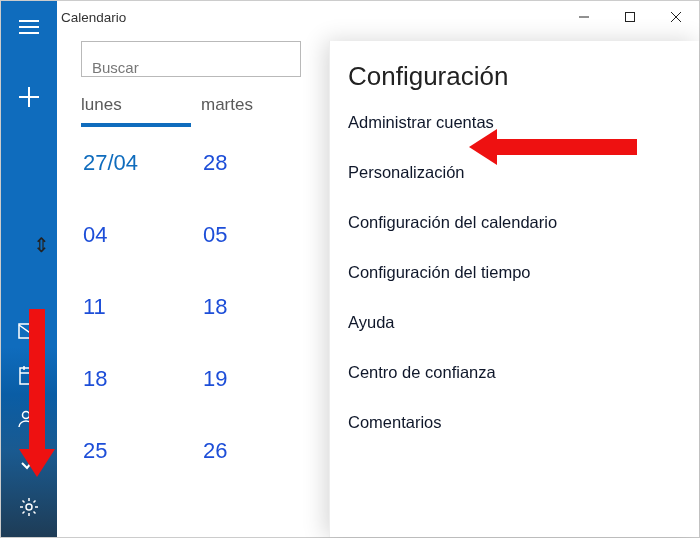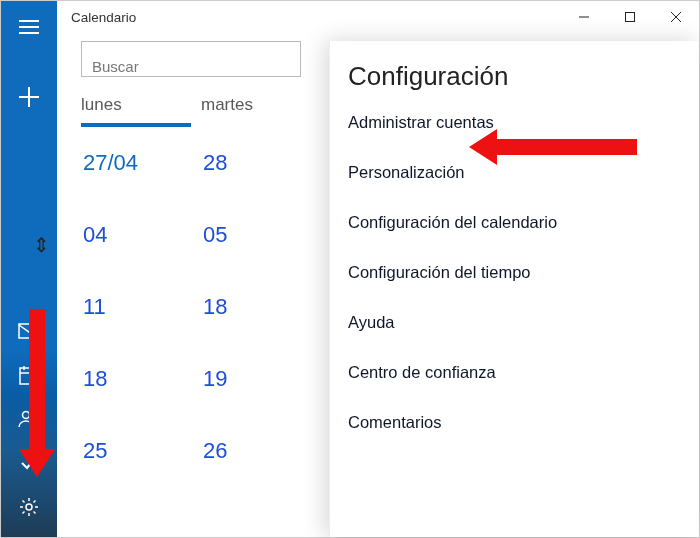--- a/index.html
+++ b/index.html
@@ -5,26 +5,26 @@
   * { box-sizing: border-box; margin: 0; padding: 0; }
   html, body { width: 700px; height: 538px; font-family: "Segoe UI", sans-serif; overflow: hidden; background: #fff; }
   .window { display: flex; width: 700px; height: 538px; border: 1px solid #ccc; position: relative; }
   .sidebar { width: 56px; background: #0f6cbd; display: flex; flex-direction: column; align-items: center; color: #fff; padding-top: 6px; position: relative; }
   .sidebar .sb-btn { width: 56px; height: 44px; display: flex; align-items: center; justify-content: center; cursor: pointer; }
   .sidebar .spacer { flex: 1; }
   .sb-icon svg { fill: #fff; stroke: #fff; }
   .sb-gradient { position: absolute; bottom: 0; width: 56px; height: 190px; background: linear-gradient(180deg, #0f6cbd 0%, #0a5da5 25%, #1a5a90 55%, #1e3c56 100%); z-index: 0; }
   .sidebar > .sb-btn { position: relative; z-index: 2; }
   .main { flex: 1; display: flex; flex-direction: column; position: relative; }
-  .titlebar { height: 32px; display: flex; align-items: center; padding-left: 14px; color: #333; font-size: 13.5px; position: relative; }
+  .titlebar { height: 32px; display: flex; align-items: center; padding-left: 4px; color: #333; font-size: 13.5px; position: relative; }
   .win-controls { position: absolute; right: 0; top: 0; display: flex; }
   .win-btn { width: 46px; height: 32px; display: flex; align-items: center; justify-content: center; cursor: pointer; }
   .win-btn svg { stroke: #222; fill: none; }
   .search-row { padding: 8px 14px 6px 24px; }
-  .search-box { width: 220px; height: 36px; border: 1px solid #b9b9b9; display: flex; align-items: flex-start; padding: 16px 10px; color: #777; font-size: 15px; background: #fff; }
+  .search-box { width: 220px; height: 36px; border: 1px solid #b9b9b9; display: flex; align-items: flex-end; padding: 0 10px; color: #777; font-size: 15px; background: #fff; }
   .cal-area { flex: 1; display: flex; flex-direction: column; padding: 0 14px 0 24px; position: relative; }
   .day-headers { display: flex; }
   .day-col { width: 120px; }
   .day-h { height: 44px; display: flex; align-items: center; color: #5a5a5a; font-size: 17px; position: relative; }
   .day-h.active::after { content: ""; position: absolute; left: 0; right: 10px; bottom: 0; height: 4px; background: #0f6cbd; }
   .week-row { display: flex; }
   .cell { width: 120px; height: 72px; display: flex; align-items: center; padding-left: 2px; font-size: 22px; color: #1d4ed8; position: relative; }
   .cell.today { color: #0f6cbd; font-weight: 400; }
   .grab-icon { position: absolute; left: -24px; top: 150px; color: #222; font-size: 20px; }
   .settings-panel { position: absolute; right: 0; top: 40px; bottom: 0; width: 370px; background: #fff; padding: 20px 22px 0 18px; border-left: 1px solid #eee; box-shadow: -4px 0 22px rgba(0,0,0,0.16); }

